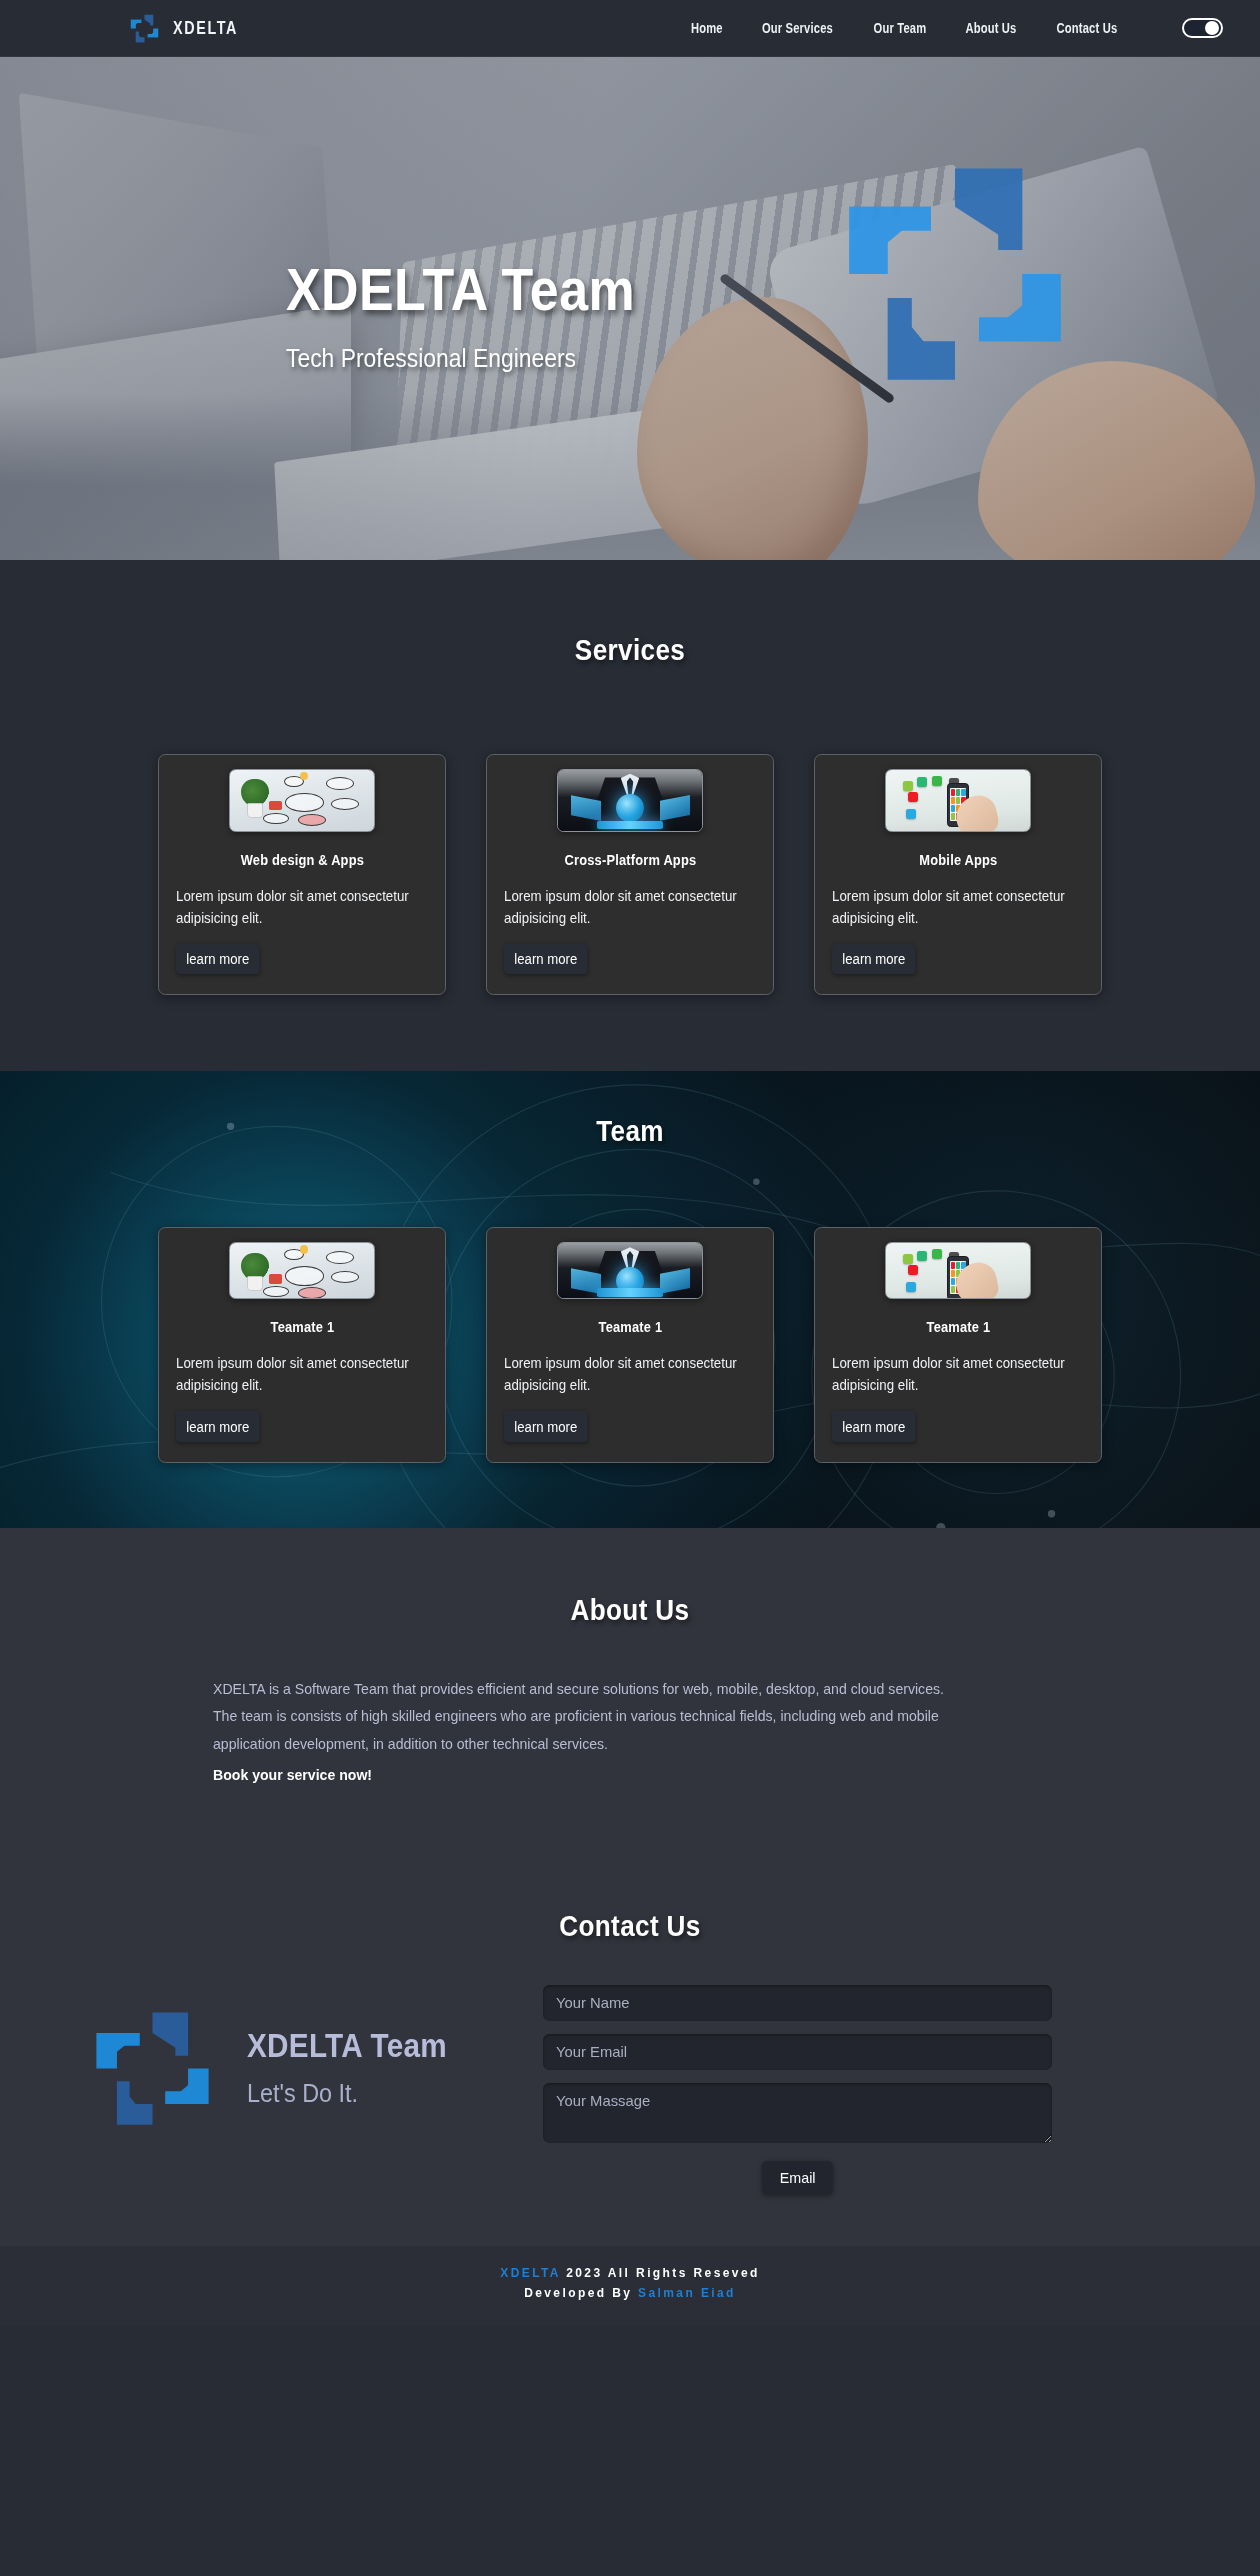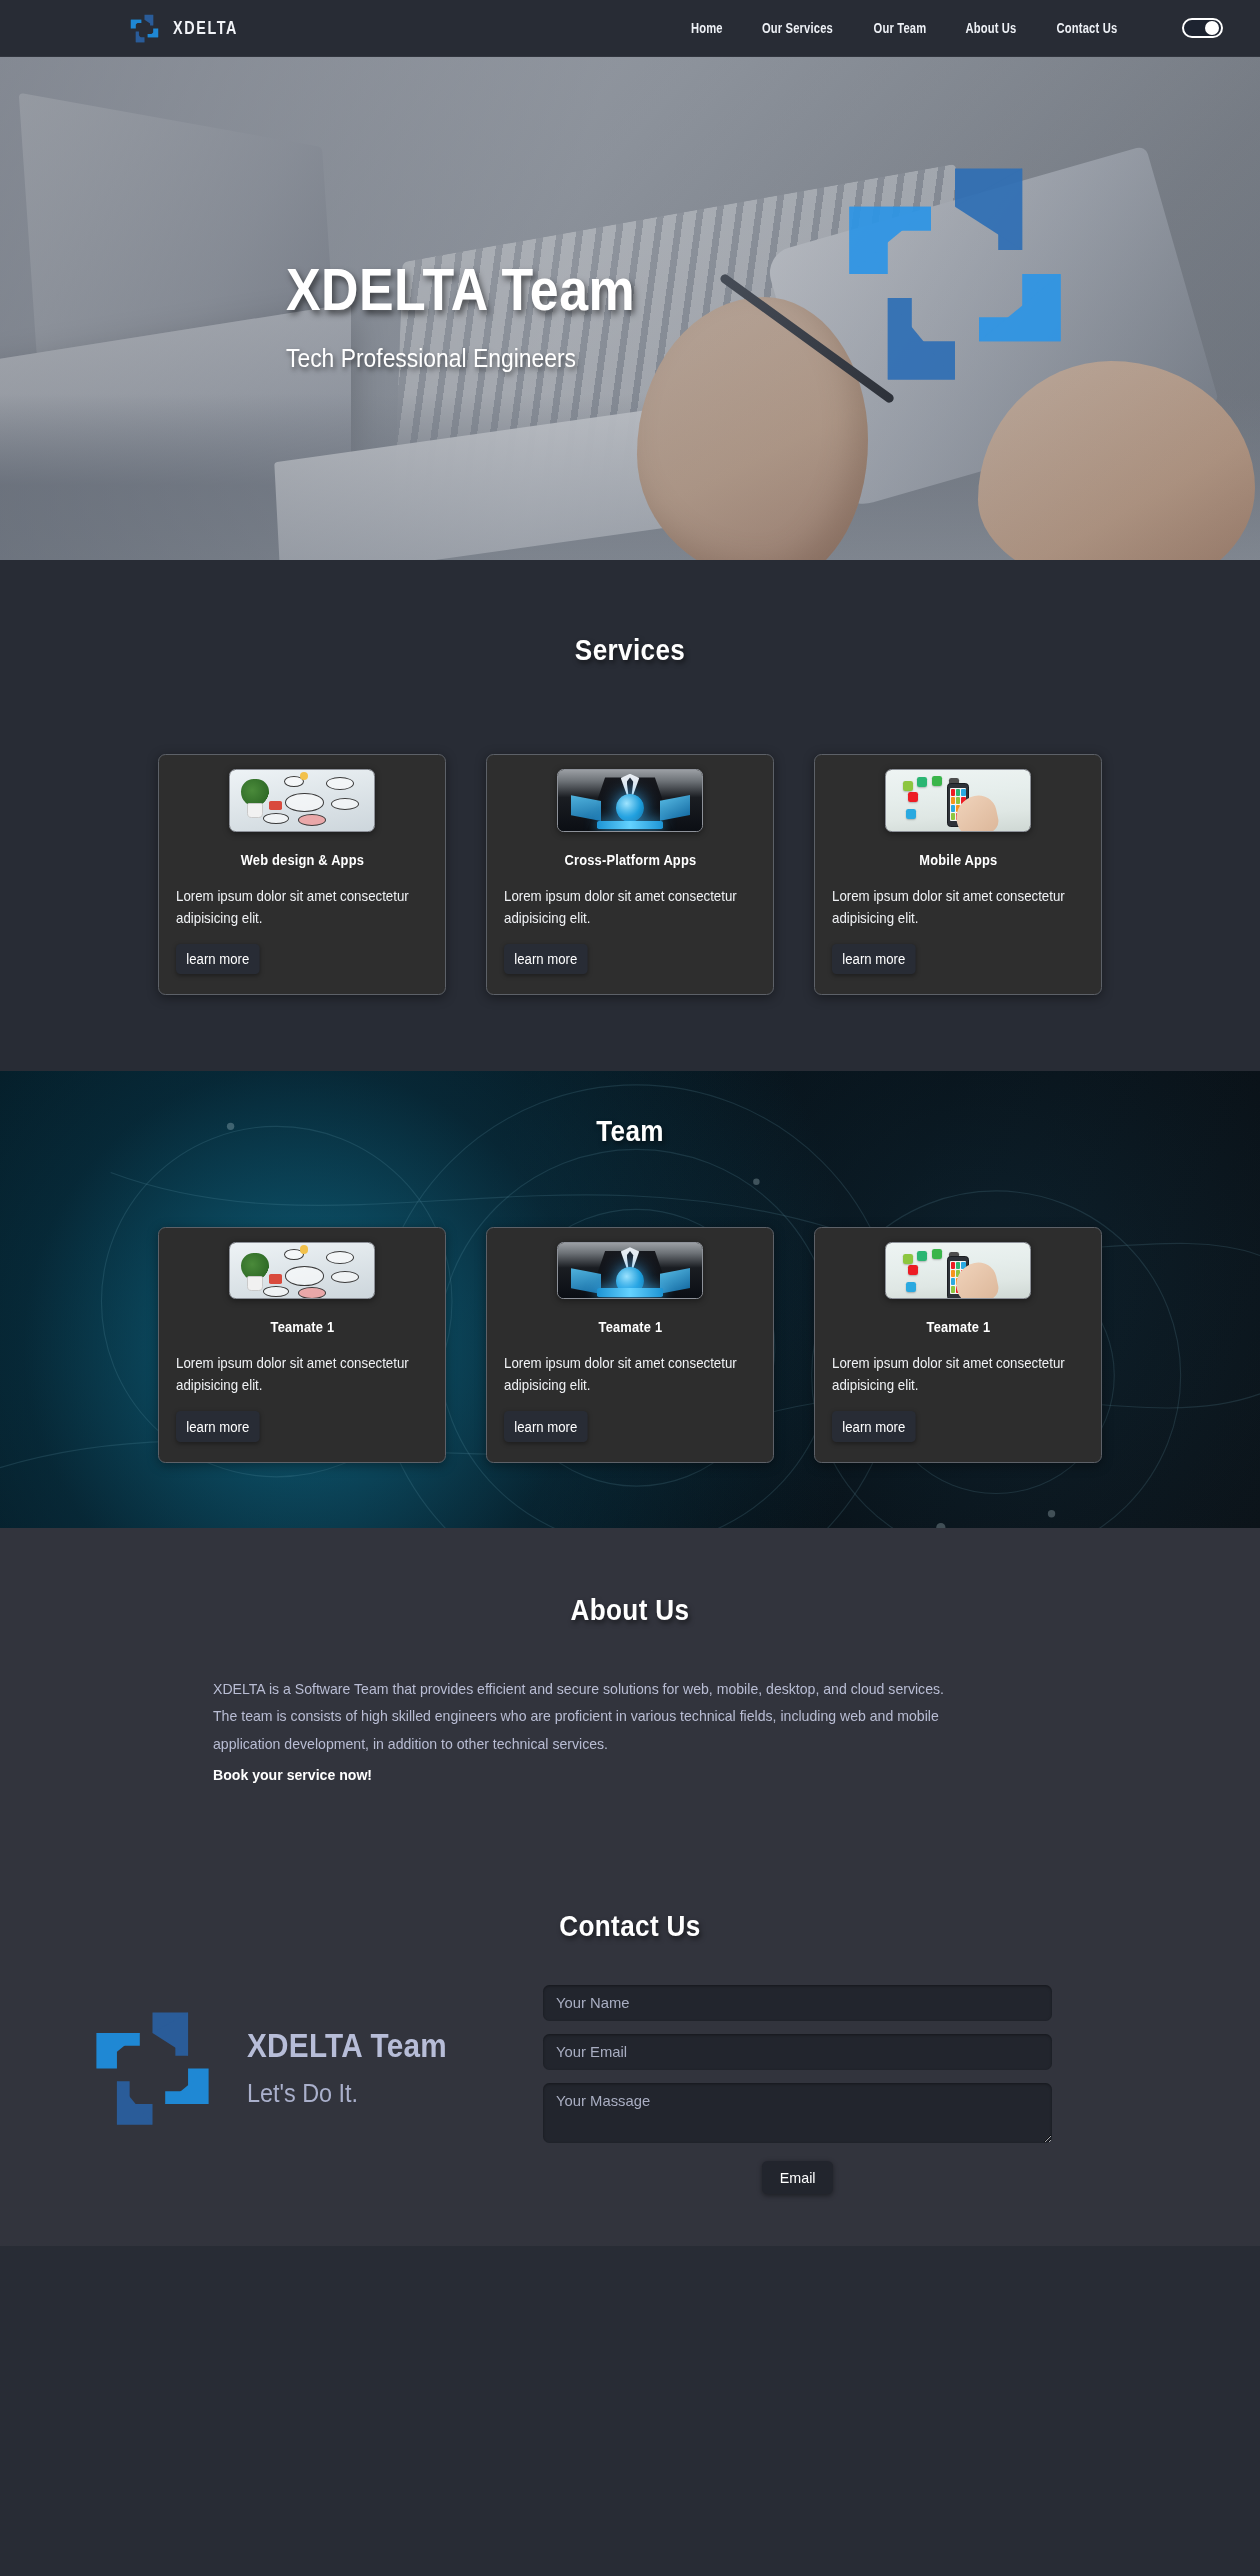--- a/index.html
+++ b/index.html
@@ -755,15 +755,25 @@
         <input class="field" type="text" placeholder="Your Name" style="">
         <input class="field" type="email" placeholder="Your Email" style="">
         <textarea class="field" placeholder="Your Massage" style=""></textarea>
         <div class="send-row">
           <button class="send-btn" type="submit">Email</button>
         </div>
       </form>
     </div>
   </section>
 
+  <footer class="site-footer">
+    <div class="footer-line">
+      <span class="footer-accent">XDELTA</span>
+      <span>2023 All Rights Reseved</span>
+    </div>
+    <div class="footer-line">
+      <span>Developed By</span>
+      <span class="footer-accent">Salman Eiad</span>
+    </div>
+  </footer>
 
 </div>
 
 
 </body></html>

